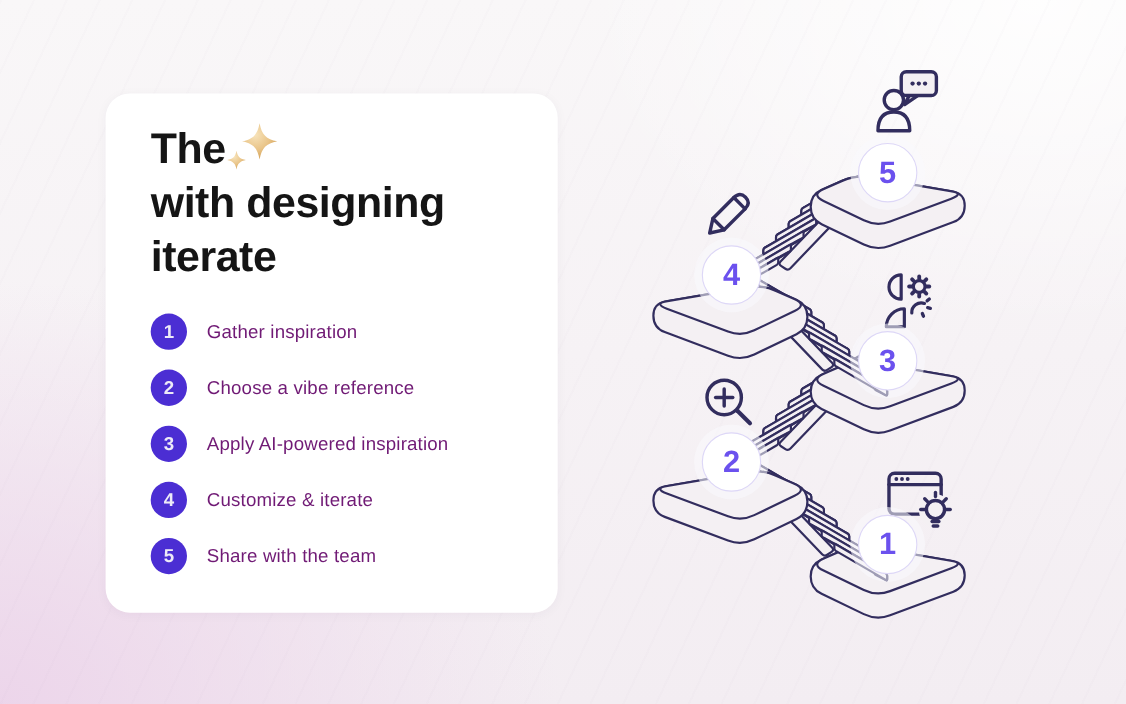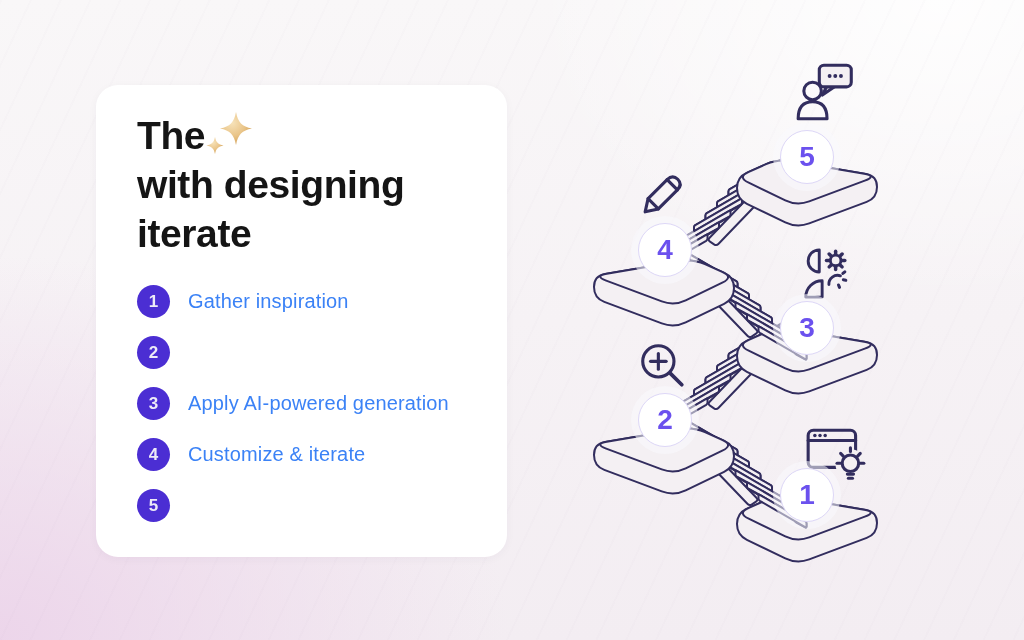--- a/index.html
+++ b/index.html
@@ -25,21 +25,21 @@
   .title .tline{display:block;}
   .title .t1{display:flex;align-items:center;gap:0;}
   .sparkles{transform:translateY(-2px);}
   .steps{position:absolute;left:41px;top:191px;margin:0;padding:0;list-style:none;}
   .step{height:51px;display:flex;align-items:center;gap:18px;}
   .num{
     width:33px;height:33px;border-radius:50%;flex:0 0 33px;
     display:flex;align-items:center;justify-content:center;
     background:#4b2ed3;color:#edeaf7;font-size:17px;font-weight:700;
   }
-  .lbl{font-size:20px;color:#3b82f6;letter-spacing:.15px;}
+  .lbl{font-size:17px;color:#701a75;letter-spacing:.15px;}
   .diagram{position:absolute;inset:0;}
   #stairs{position:absolute;left:0;top:0;}
   .icon{position:absolute;line-height:0;}
   .badge{
     position:absolute;width:52px;height:52px;border-radius:50%;
     background:#ffffff;border:1px solid #ddd7f7;
     box-shadow:0 0 0 7px rgba(250,249,253,.55);
     display:flex;align-items:center;justify-content:center;
     font-size:28px;font-weight:700;color:#6b51ee;
   }
@@ -260,26 +260,28 @@
     <span class="tline t2">with designing</span>
     <span class="tline t3">iterate</span>
   </h1>
   <ol class="steps">
     <li class="step">
       <span class="num">1</span>
       <span class="lbl">Gather inspiration</span>
     </li>
     <li class="step">
       <span class="num">2</span>
+      <span class="lbl">Choose a vibe reference</span>
     </li>
     <li class="step">
       <span class="num">3</span>
-      <span class="lbl">Apply AI-powered generation</span>
+      <span class="lbl">Apply AI-powered inspiration</span>
     </li>
     <li class="step">
       <span class="num">4</span>
       <span class="lbl">Customize &amp; iterate</span>
     </li>
     <li class="step">
       <span class="num">5</span>
+      <span class="lbl">Share with the team</span>
     </li>
   </ol>
 </section>
 
 </body></html>

